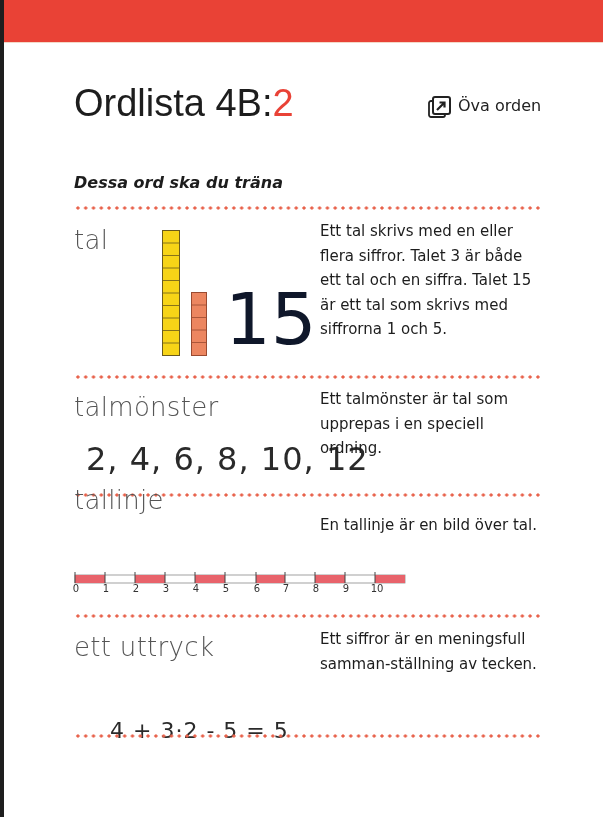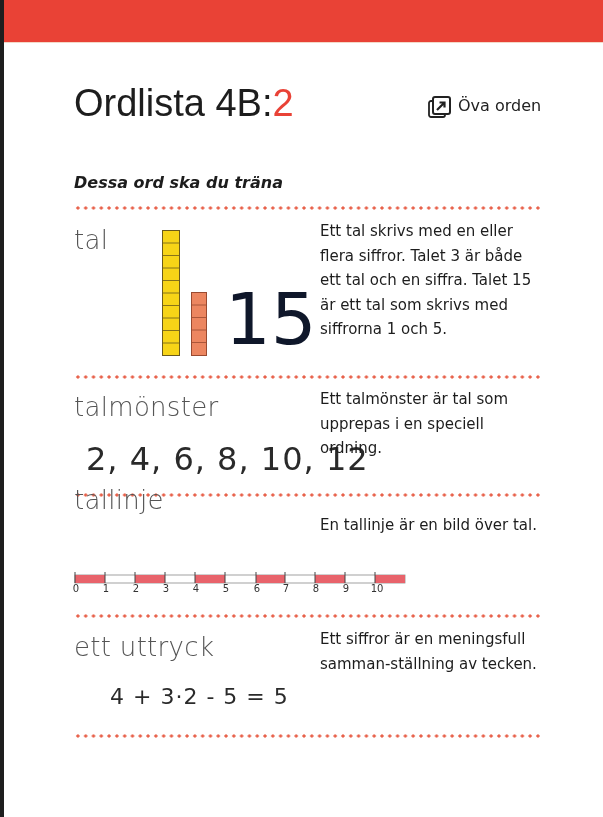--- a/index.html
+++ b/index.html
@@ -46,21 +46,21 @@
       position: absolute; left: 320px; width: 225px;
       font-family: "DejaVu Sans", sans-serif; font-size: 15px; line-height: 24.5px; color: #1d1d1d;
     }
     .hand {
       font-family: "DejaVu Sans", sans-serif; color: #2a2a2a;
     }
     .pattern {
       position: absolute; left: 86px; top: 440px; font-size: 32px; letter-spacing: 1px;
     }
     .expr {
-      position: absolute; left: 110px; top: 684px; font-size: 22px; letter-spacing: 1px;
+      position: absolute; left: 110px; top: 718px; font-size: 22px; letter-spacing: 1px;
     }
     .big15 {
       position: absolute; left: 225px; top: 283px; font-size: 72px; line-height: 72px;
       font-family: "DejaVu Sans", sans-serif; color: #0f172a;
     }
     .blocks { position: absolute; }
     .numline { position: absolute; left: 74px; top: 570px; }
     .numline-labels { position: absolute; left: 74px; top: 583px; width: 340px; height: 14px; }
     .numline-labels span {
       position: absolute; font-family: "DejaVu Sans", sans-serif; font-size: 10px; color: #333;

